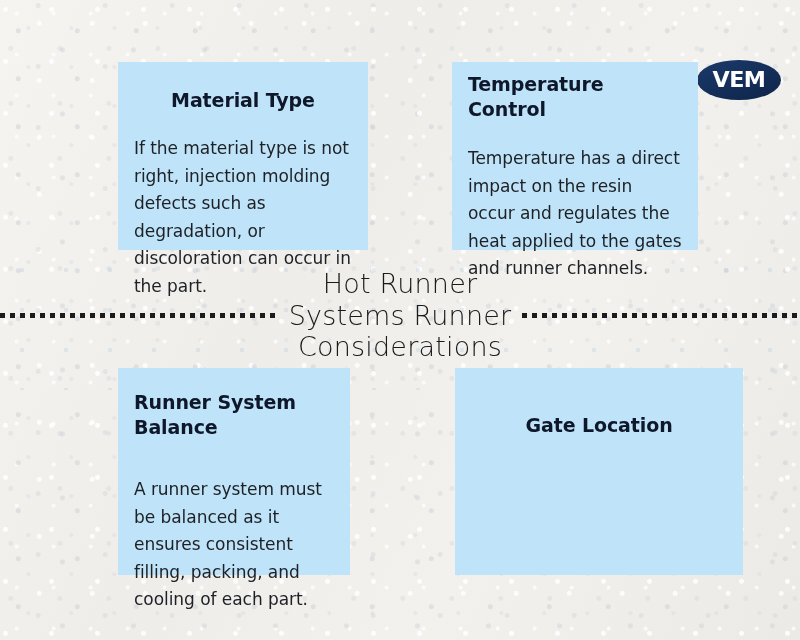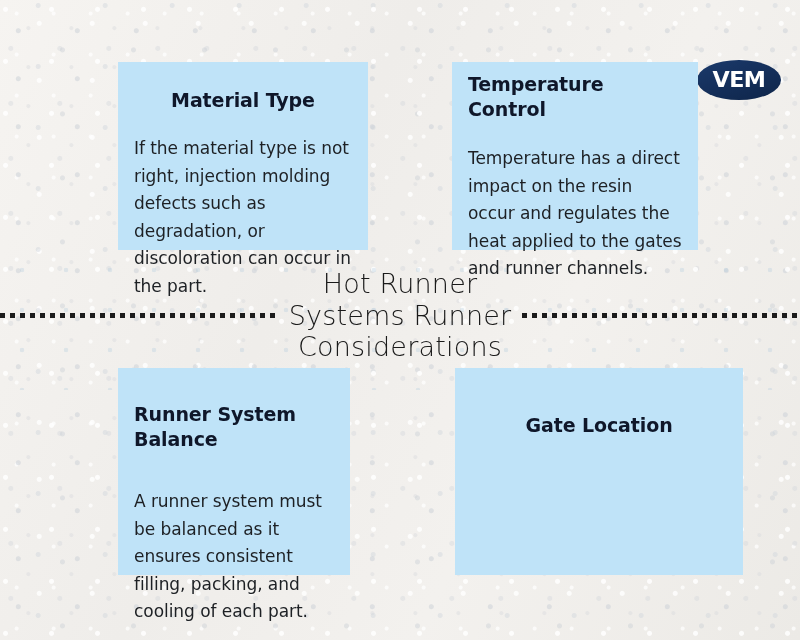--- a/index.html
+++ b/index.html
@@ -130,21 +130,21 @@
 
   #card-material      { left:118px; top:62px;  width:250px; height:188px; }
   #card-material h2   { margin-top:26px; }
   #card-material p    { margin-top:22px; }
 
   #card-temperature     { left:452px; top:62px;  width:246px; height:188px; }
   #card-temperature h2  { margin-top:10px; }
   #card-temperature p   { margin-top:23px; }
 
   #card-runner      { left:118px; top:368px; width:232px; height:207px; }
-  #card-runner h2   { margin-top:34px; }
+  #card-runner h2   { margin-top:22px; }
   #card-runner p    { margin-top:36px; }
 
   #card-gate      { left:455px; top:368px; width:288px; height:207px; }
   #card-gate h2   { margin-top:45px; }
   #card-gate p    { margin-top:28px; }
 </style>
 </head>
 <body>
 
 <div id="canvas">

